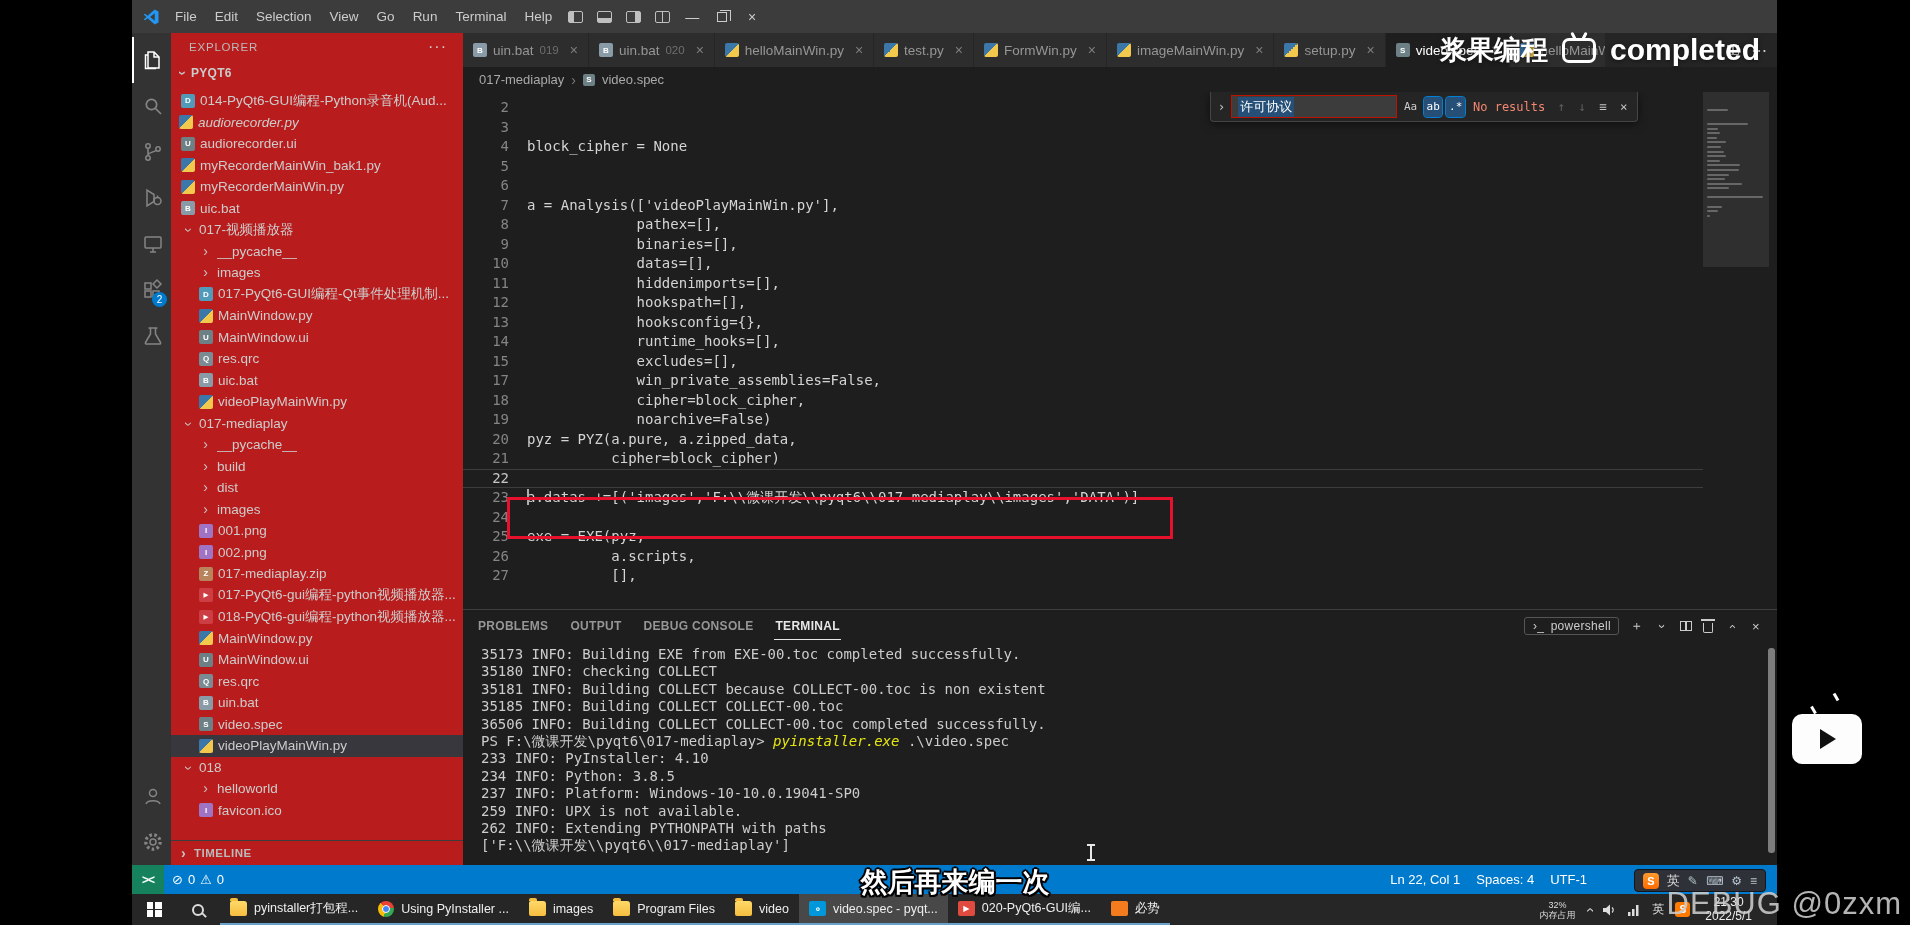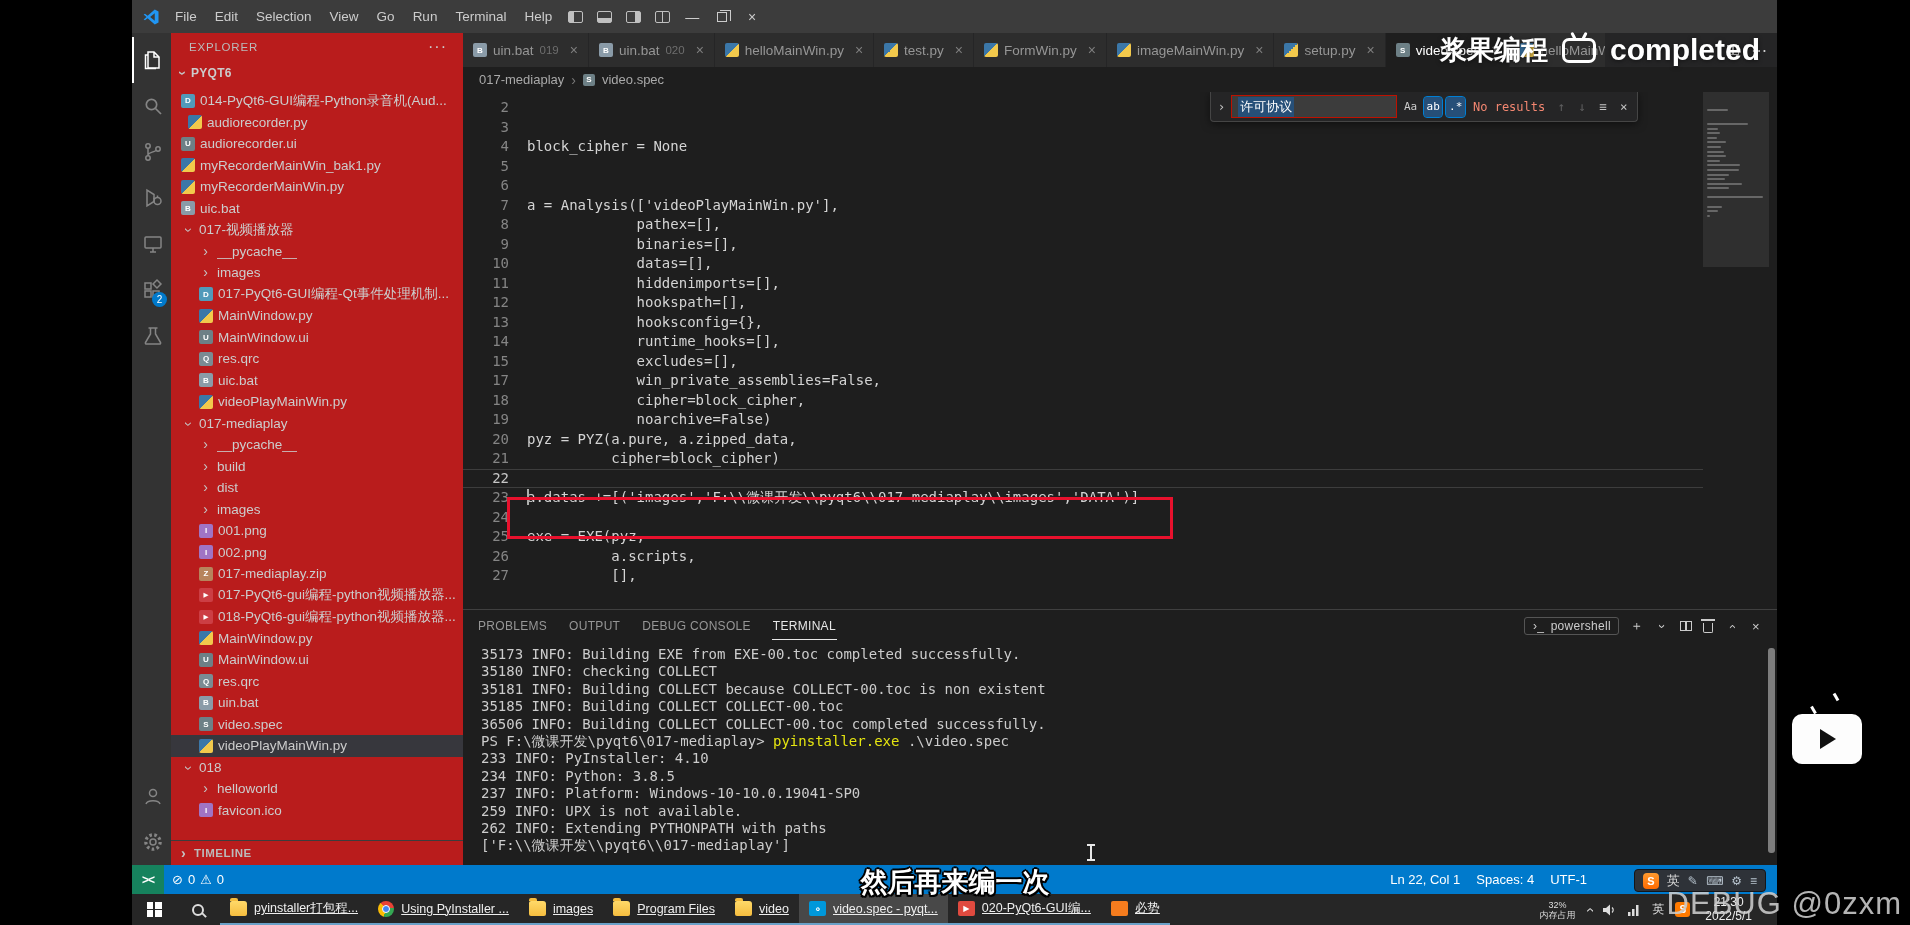--- a/index.html
+++ b/index.html
@@ -104,42 +104,42 @@
   .panel-tab.active { color:#e7e7e7; border-bottom:1px solid #e7e7e7; }
   .panel-actions { margin-left:auto; display:flex; align-items:center; gap:11px; color:#cccccc; font-size:13px; }
   .shell-chip { display:flex; align-items:center; gap:5px; border:1px solid #555; border-radius:3px; padding:1px 7px; font-size:12px; }
   .pa-icon { display:inline-grid; place-items:center; width:14px; color:#cccccc; }
   .split-ic { width:12px; height:10px; border:1.5px solid #ccc; position:relative; }
   .split-ic::before { content:""; position:absolute; left:4px; top:0; bottom:0; width:1.5px; background:#ccc; }
   .trash-ic { width:10px; height:10px; border:1.5px solid #ccc; border-top:none; border-radius:0 0 2px 2px; position:relative; margin-top:3px; }
   .trash-ic::before { content:""; position:absolute; top:-3.5px; left:-3px; right:-3px; height:1.5px; background:#ccc; }
   .term { flex:1; padding:4px 0 0 18px; font-family:"DejaVu Sans Mono","Liberation Mono",monospace; font-size:14px; line-height:17.4px; color:#cccccc; overflow:hidden; }
   .term-line { white-space:pre; }
-  .term .cmd { color:#e5e510; }
+  .term .cmd { color:#e5e510;font-style:italic; }
   .term-scroll { position:absolute; right:2px; top:38px; width:7px; height:205px; background:rgba(204,204,204,.55); border-radius:3px; }
   .ibeam { position:absolute; left:627px; top:235px; width:2px; height:15px; background:#e8e8e8; }
   .ibeam::before,.ibeam::after { content:""; position:absolute; left:-3px; width:8px; height:2px; background:#e8e8e8; }
   .ibeam::before { top:-1px; } .ibeam::after { bottom:-1px; }
 
   
   .statusbar { height:29px; background:#007acc; display:flex; align-items:center; color:#fff; font-size:13px; flex:none; }
   .remote { width:32px; height:100%; background:#16825d; display:grid; place-items:center; font-weight:700; font-size:12px; letter-spacing:-1px; }
   .sb-item { padding:0 8px; display:flex; align-items:center; gap:5px; white-space:nowrap; }
   .sb-right { margin-left:auto; display:flex; align-items:center; padding-right:182px; }
 
   
   .taskbar { position:absolute; left:132px; top:894px; width:1645px; height:31px; background:#262626; display:flex; align-items:stretch; color:#eee; z-index:20; }
   .tb-btn { width:44px; display:grid; place-items:center; flex:none; }
   .win-logo { width:15px; height:15px; display:grid; grid-template-columns:1fr 1fr; gap:1.5px; }
   .win-logo i { background:#fff; }
   .search-glyph { width:12px; height:12px; border:2px solid #ddd; border-radius:50%; position:relative; }
   .search-glyph::after { content:""; position:absolute; width:6px; height:2px; background:#ddd; right:-5px; bottom:-2px; transform:rotate(45deg); }
   .tb-app { display:flex; align-items:center; gap:7px; padding:0 10px; max-width:168px; border-bottom:2px solid #6aa1c8; cursor:pointer; flex:none; overflow:hidden; }
   .tb-app.active { background:rgba(255,255,255,.16); }
-  .tb-label { overflow:hidden; white-space:nowrap; font-size:12.5px;text-decoration:underline; }
+  .tb-label { overflow:hidden; white-space:nowrap; font-size:12.5px; }
   .tbicon { width:17px; height:15px; flex:none; border-radius:2px; position:relative; display:grid; place-items:center; }
   .folder-icon { background:linear-gradient(#ffd969,#f5bd3f); border-radius:2px 3px 2px 2px; }
   .folder-icon::before { content:""; position:absolute; left:0; top:-3px; width:8px; height:3px; background:#f5bd3f; border-radius:2px 2px 0 0; }
   .chrome-icon { width:16px; height:16px; border-radius:50%; background:conic-gradient(from -40deg,#ea4335 0 33%,#34a853 0 66%,#fbbc05 0 100%); }
   .chrome-icon::after { content:""; position:absolute; inset:4px; background:#4285f4; border:1.5px solid #fff; border-radius:50%; }
   .vscode-icon { background:#0098db; color:#fff; font-size:9px; font-weight:700; }
   .vscode-icon::after { content:"‹›"; letter-spacing:-1px; }
   .media-app-icon { background:#e04a3f; color:#fff; font-size:8px; }
   .media-app-icon::after { content:"▶"; }
   .orange-app-icon { background:#f57c1e; }
@@ -279,21 +279,21 @@
         </div>
         <div class="section-row">
           <span class="chev open">›</span>
           <span>PYQT6</span>
         </div>
         <div class="tree">
             <div class="tree-row" style="padding-left: 10px;">
               <span class="ficon doc-icon">D</span>
               <span class="tlabel">014-PyQt6-GUI编程-Python录音机(Aud...</span>
             </div>
-            <div class="tree-row" style="padding-left: 17px;">
+            <div class="tree-row" style="padding-left: 8px; font-style: italic;">
               <span class="ficon python-icon"></span>
               <span class="tlabel">audiorecorder.py</span>
             </div>
             <div class="tree-row" style="padding-left: 10px;">
               <span class="ficon ui-file-icon">U</span>
               <span class="tlabel">audiorecorder.ui</span>
             </div>
             <div class="tree-row" style="padding-left: 10px;">
               <span class="ficon python-icon"></span>
               <span class="tlabel">myRecorderMainWin_bak1.py</span>
@@ -639,21 +639,21 @@
                 <div class="mm-bar" style="width: 15.4px;"></div>
                 <div class="mm-bar" style="width: 11px;"></div>
                 <div class="mm-bar" style="width: 3.3px;"></div>
               </div>
           </div>
           <div class="vscroll"></div>
         </div>
 
         <div class="panel">
           <div class="panel-header">
-            <div style="display:flex;gap:20px;">
+            <div style="display:flex;gap:20px;font-weight:bold;">
                 <span class="panel-tab">PROBLEMS</span>
                 <span class="panel-tab">OUTPUT</span>
                 <span class="panel-tab">DEBUG CONSOLE</span>
                 <span class="panel-tab active">TERMINAL</span>
               </div>
             <div class="panel-actions">
               <span class="shell-chip">
                 <span class="pa-icon">›_</span>
                 <span>powershell</span>
               </span>

